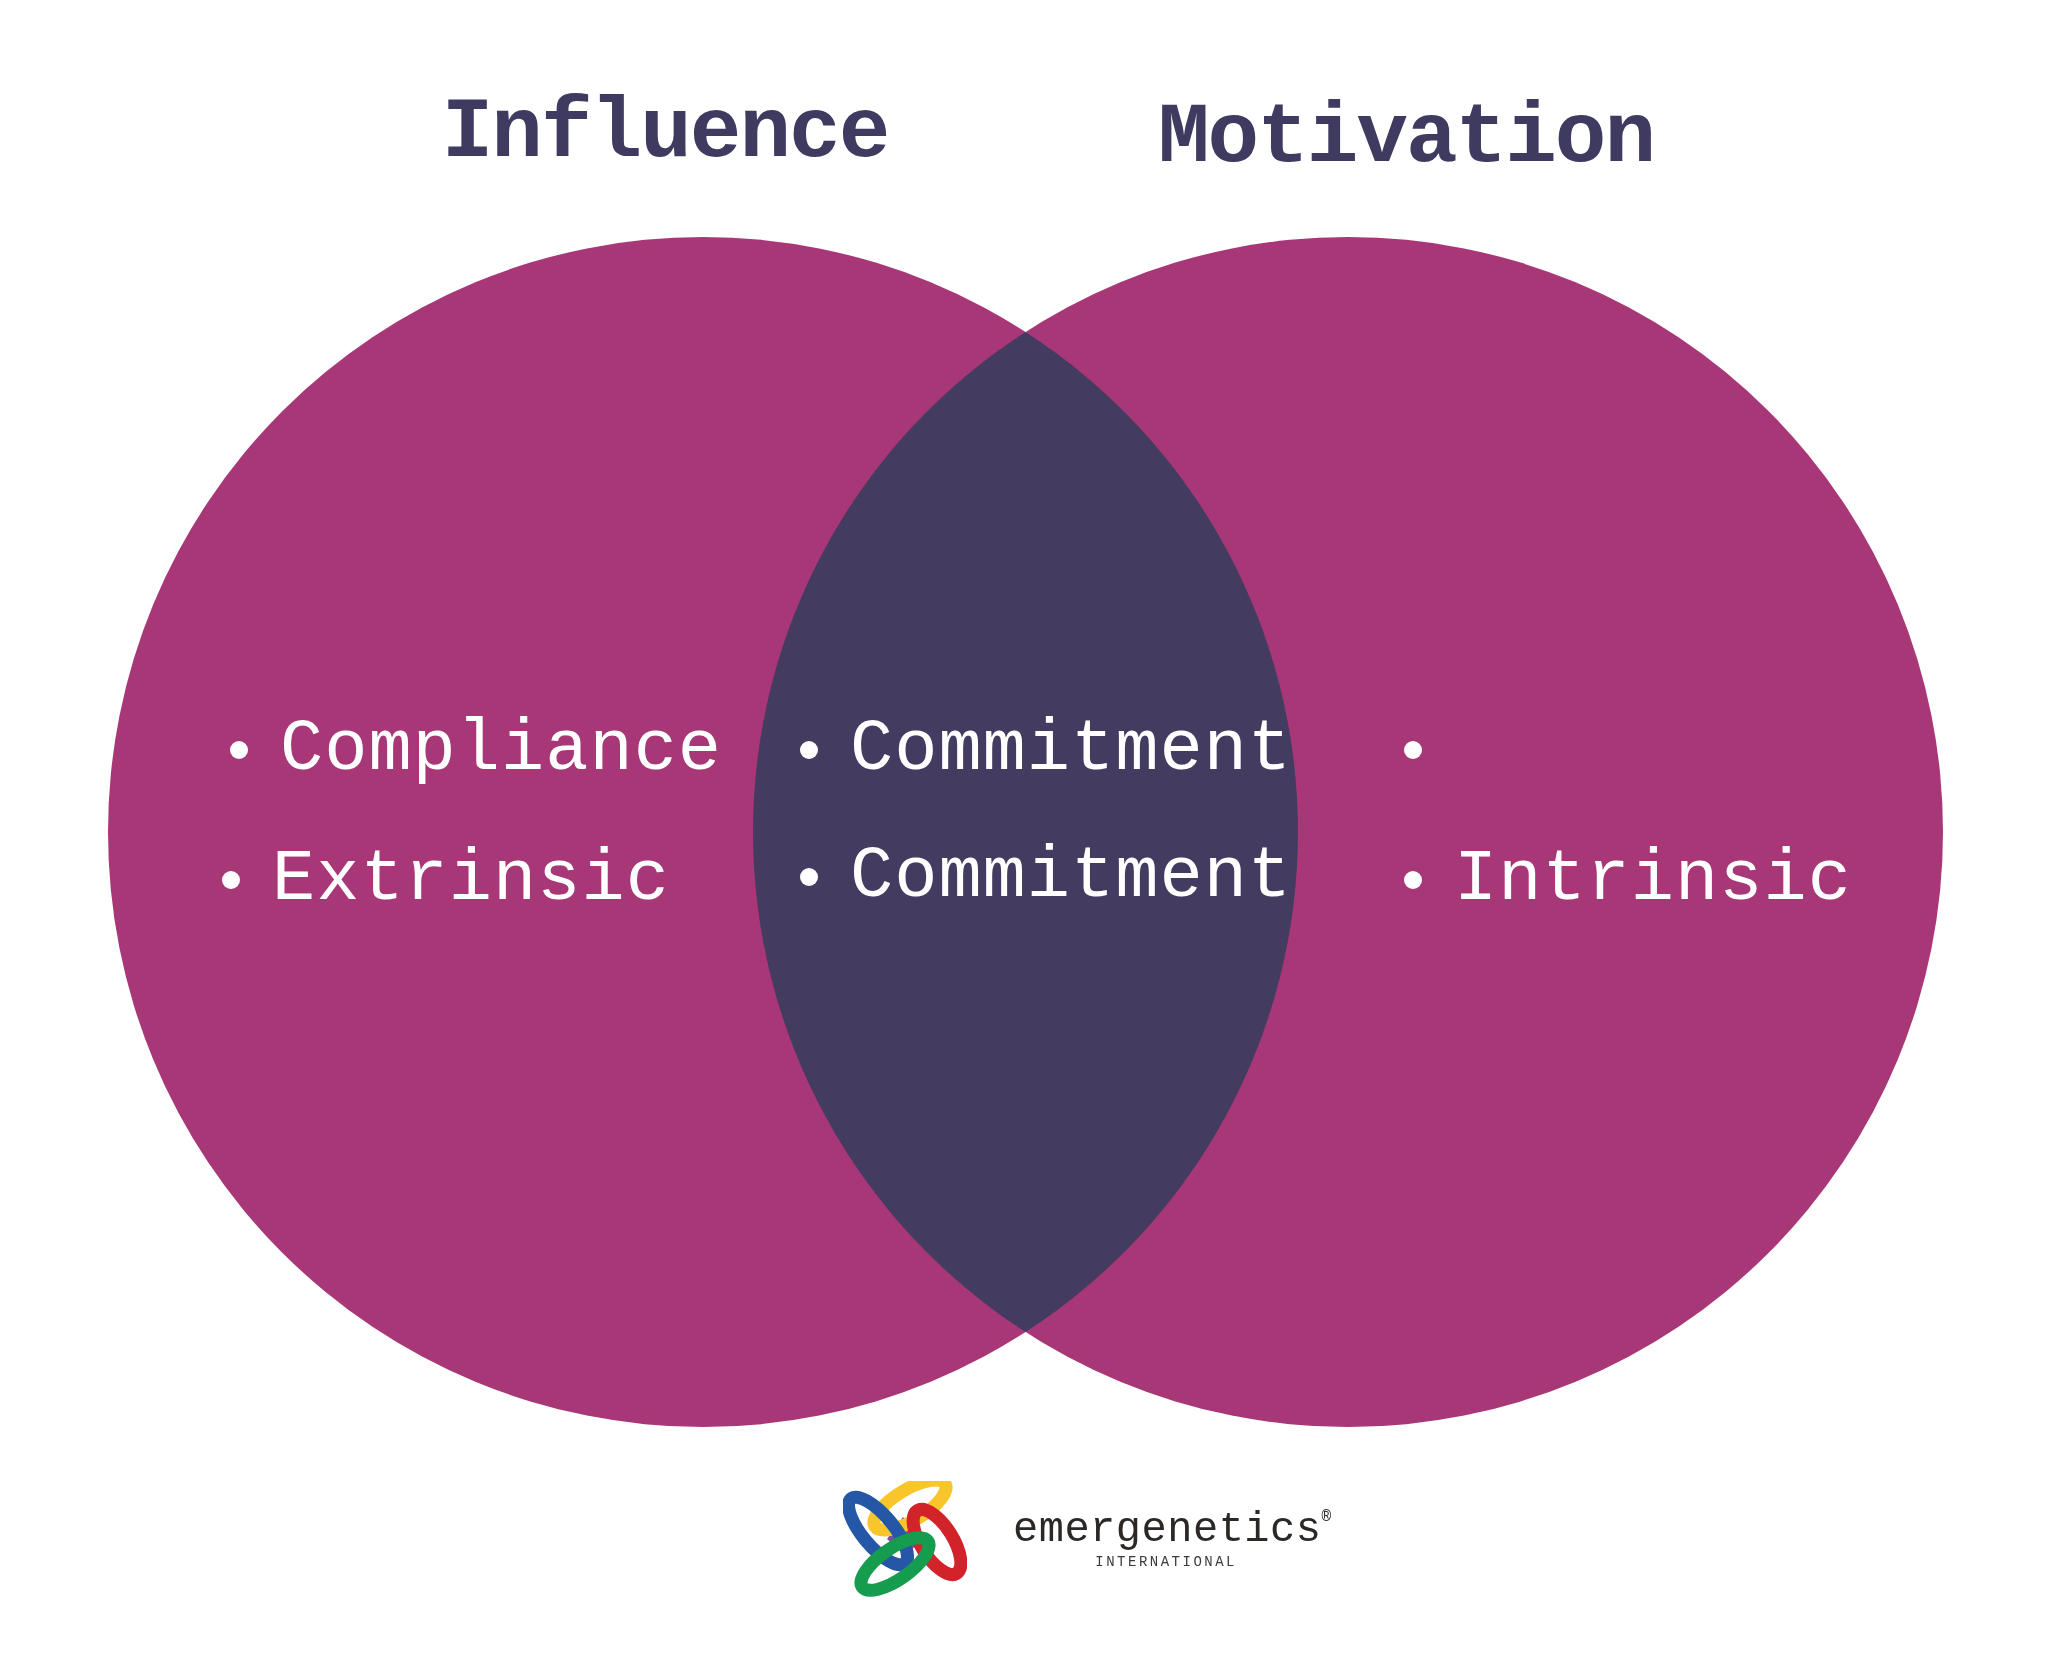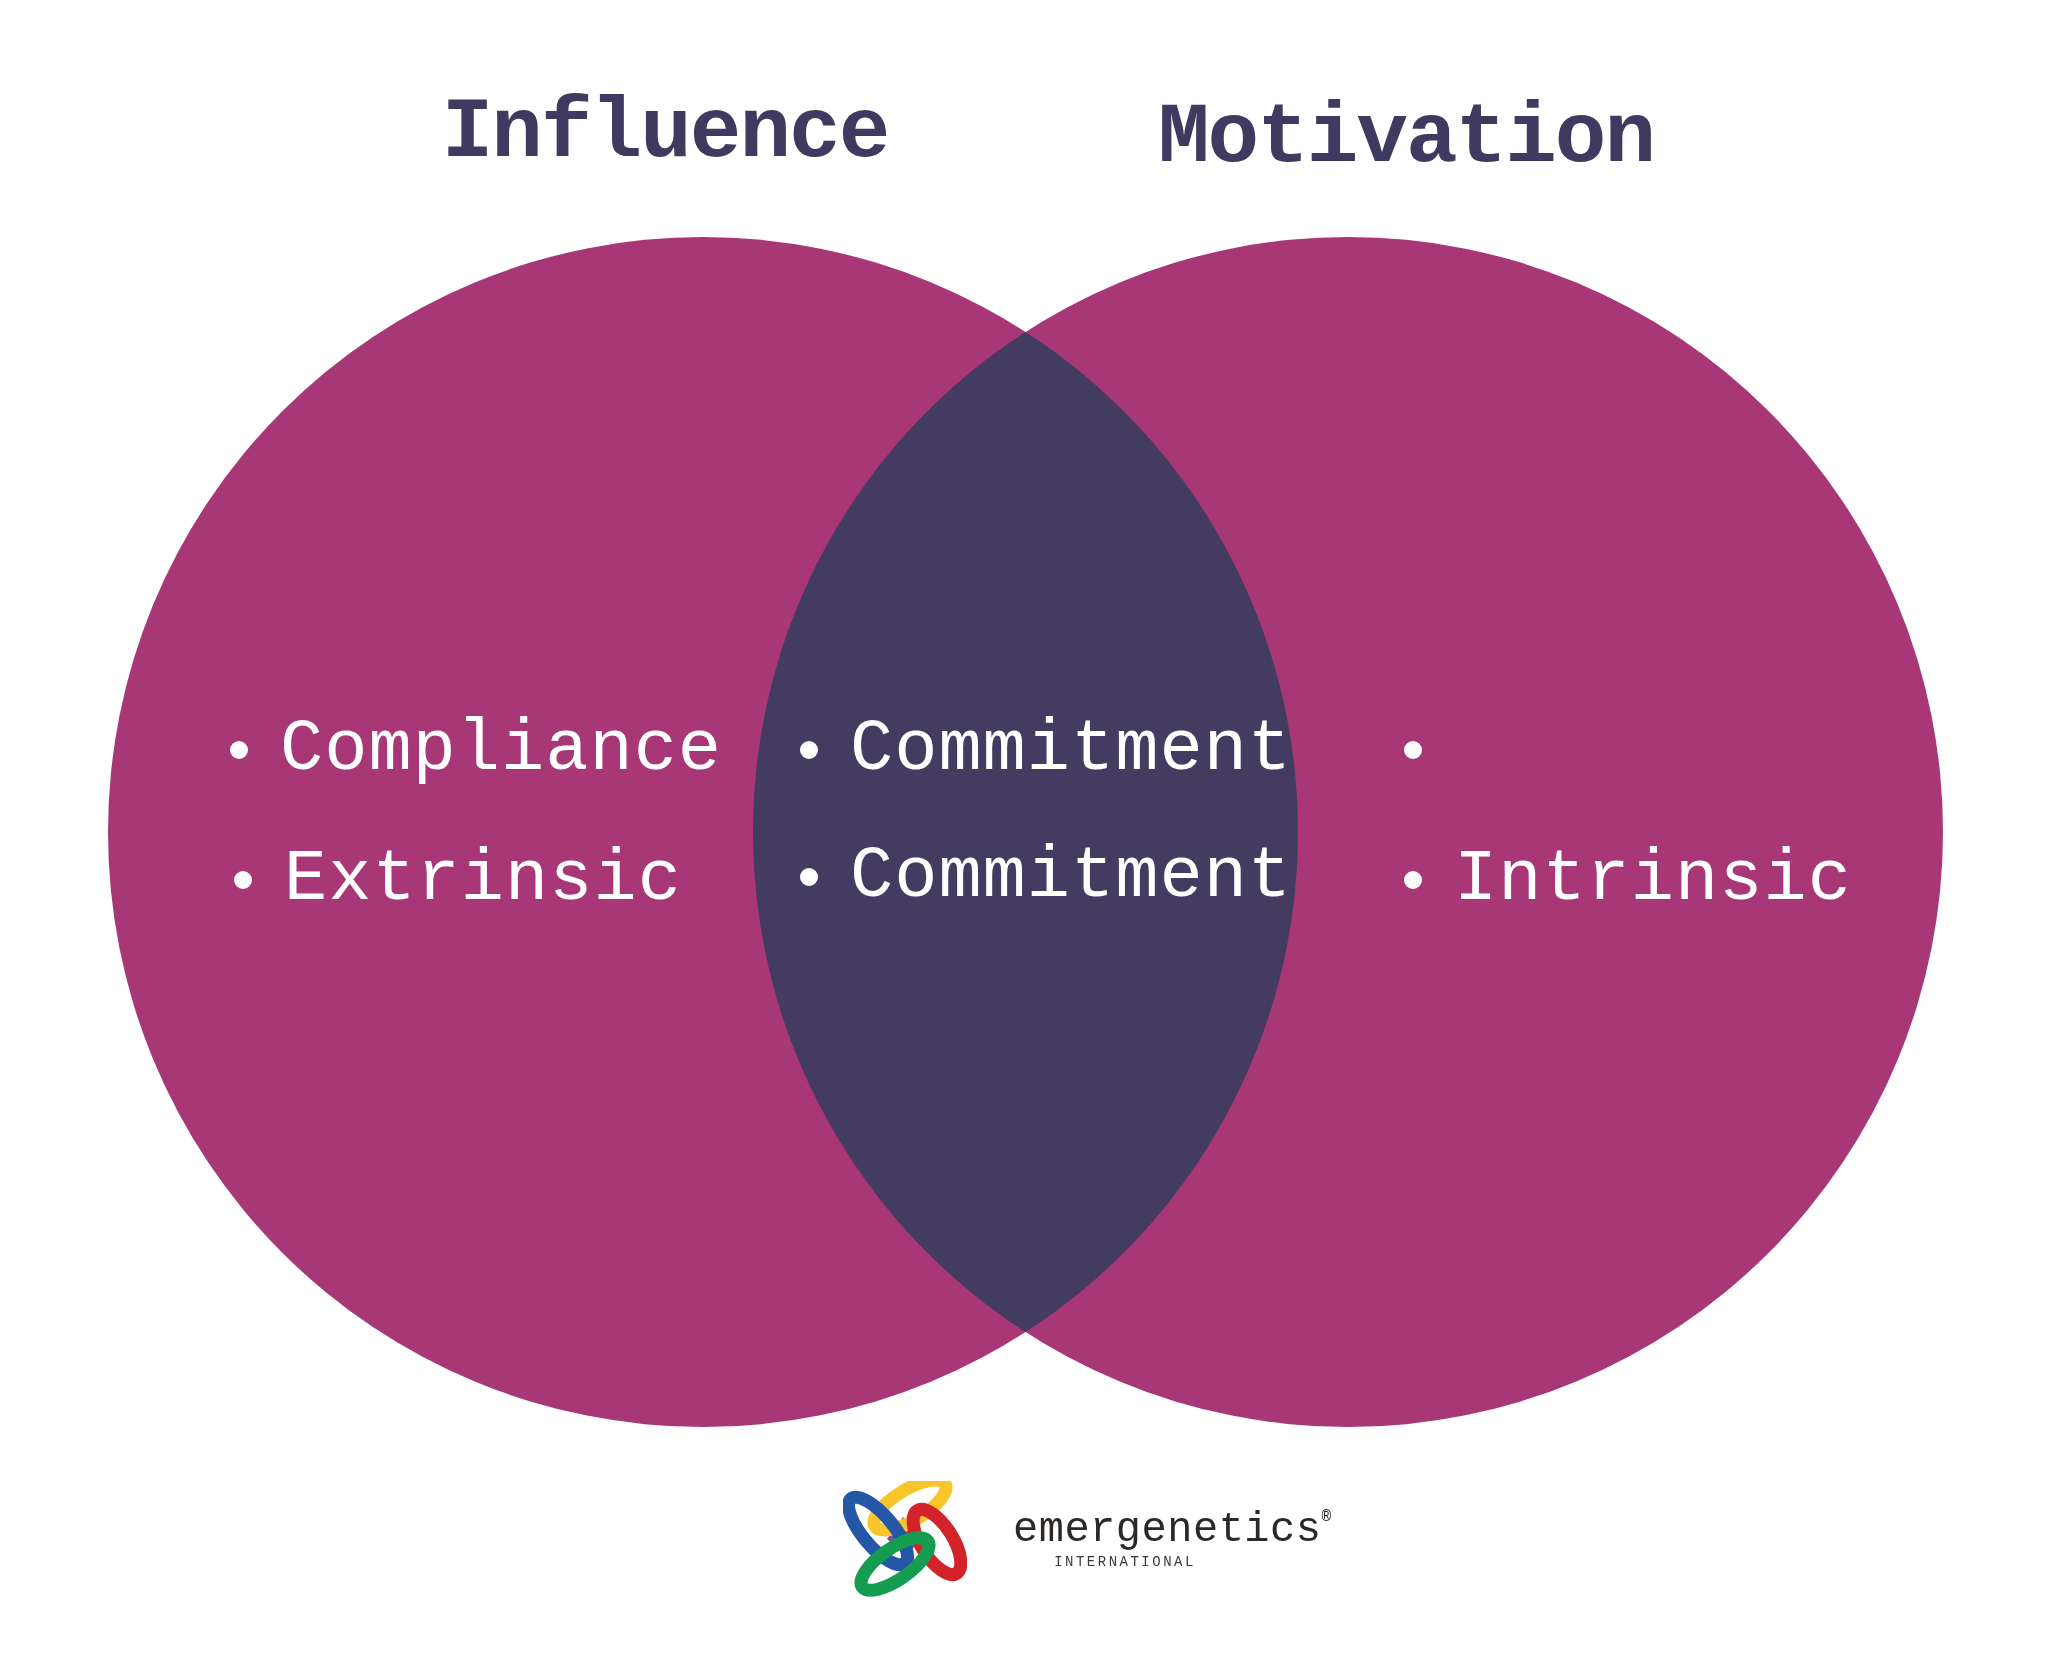--- a/index.html
+++ b/index.html
@@ -79,21 +79,21 @@
     white-space: nowrap;
   }
   .logo-reg {
     font-size: 16px;
     vertical-align: 20px;
     letter-spacing: 0;
   }
   .logo-sub {
     margin-top: 4px;
     width: 224px;
-    text-align: center;
+    text-align: right;
     font-size: 14px;
     letter-spacing: 2.5px;
     color: #3a3a3a;
     line-height: 1;
     white-space: nowrap;
   }
 </style>
 </head>
 <body>
 
@@ -105,21 +105,21 @@
     <path d="M 1025.5 332 A 595 595 0 0 1 1025.5 1332 A 595 595 0 0 1 1025.5 332 Z" fill="#433C60"></path>
   </svg>
 
   <div class="circle-title" style="left:665px; top:90px;">Influence</div>
   <div class="circle-title" style="left:1406px; top:95px;">Motivation</div>
 
   <div class="item-row" style="left:230px; top:750px;justify-content:flex-end;">
     <span class="bullet-dot"></span>
     <span class="item-label">Compliance</span>
   </div>
-  <div class="item-row" style="left:234px; top:880px;justify-content:space-between;">
+  <div class="item-row" style="left:222px; top:880px;justify-content:space-between;">
     <span class="bullet-dot"></span>
     <span class="item-label">Extrinsic</span>
   </div>
 
   <div class="item-row" style="left:800px; top:750px;">
     <span class="bullet-dot"></span>
     <span class="item-label">Commitment</span>
   </div>
   <div class="item-row" style="left:800px; top:877px;">
     <span class="bullet-dot"></span>

